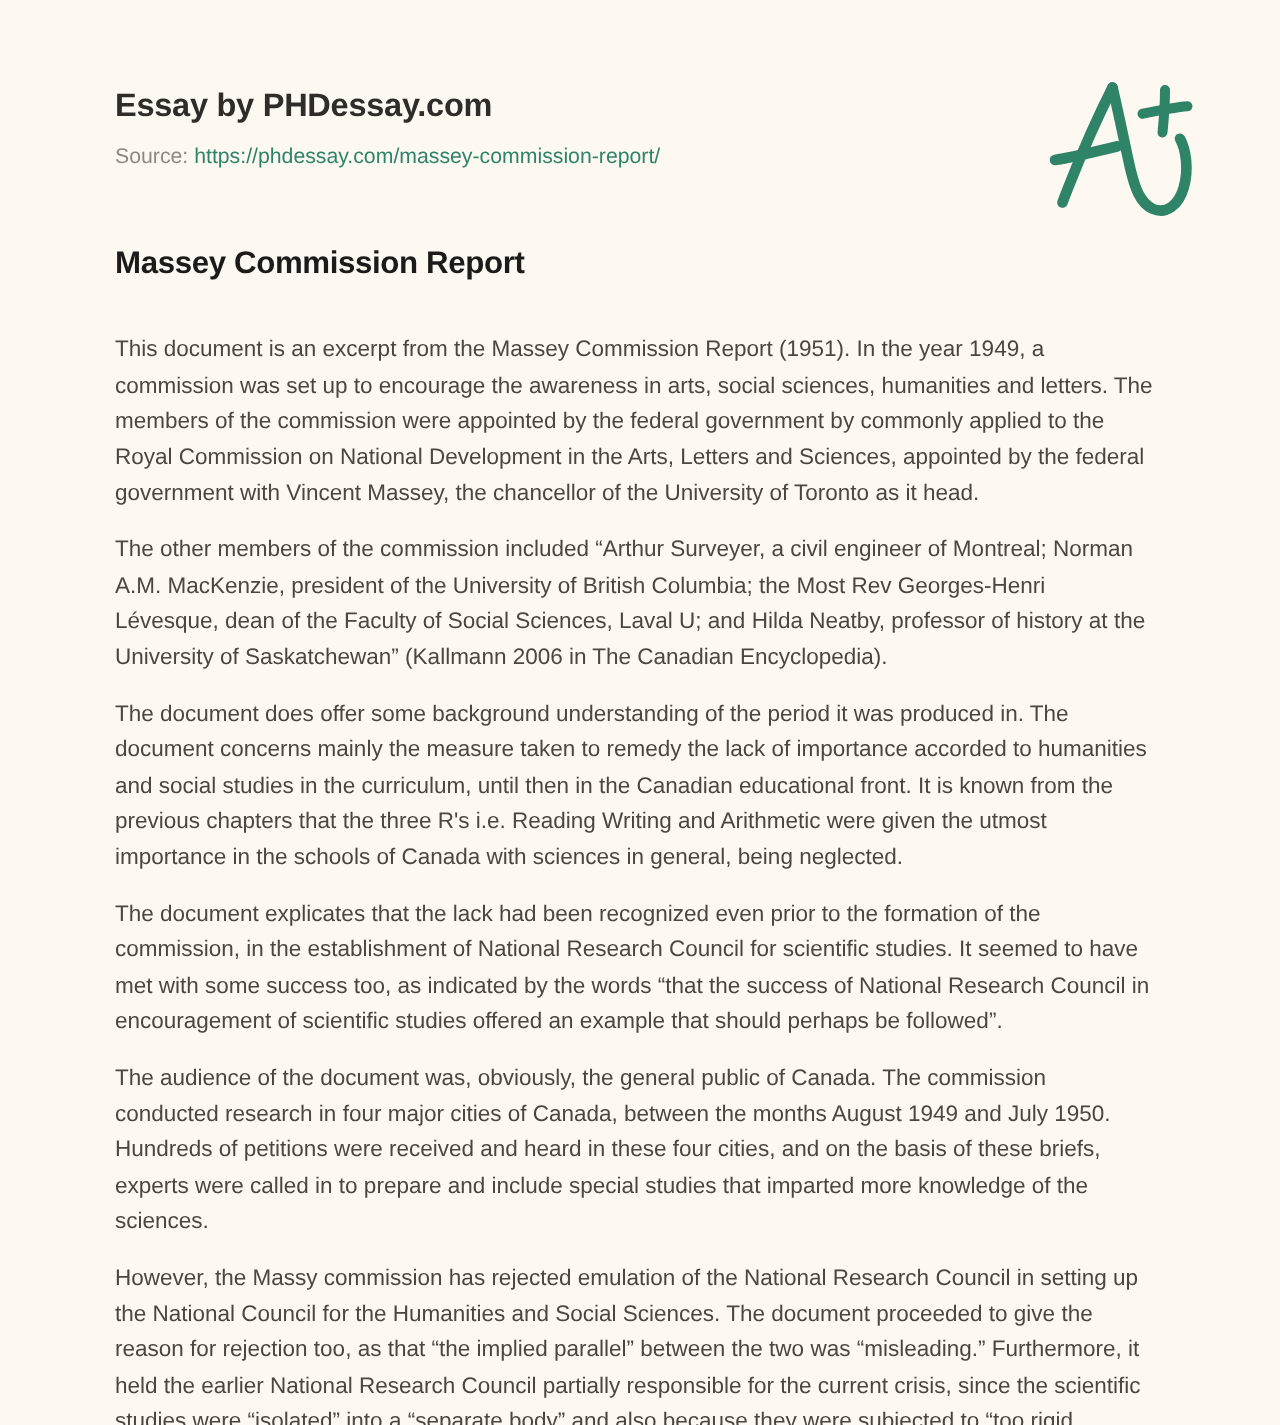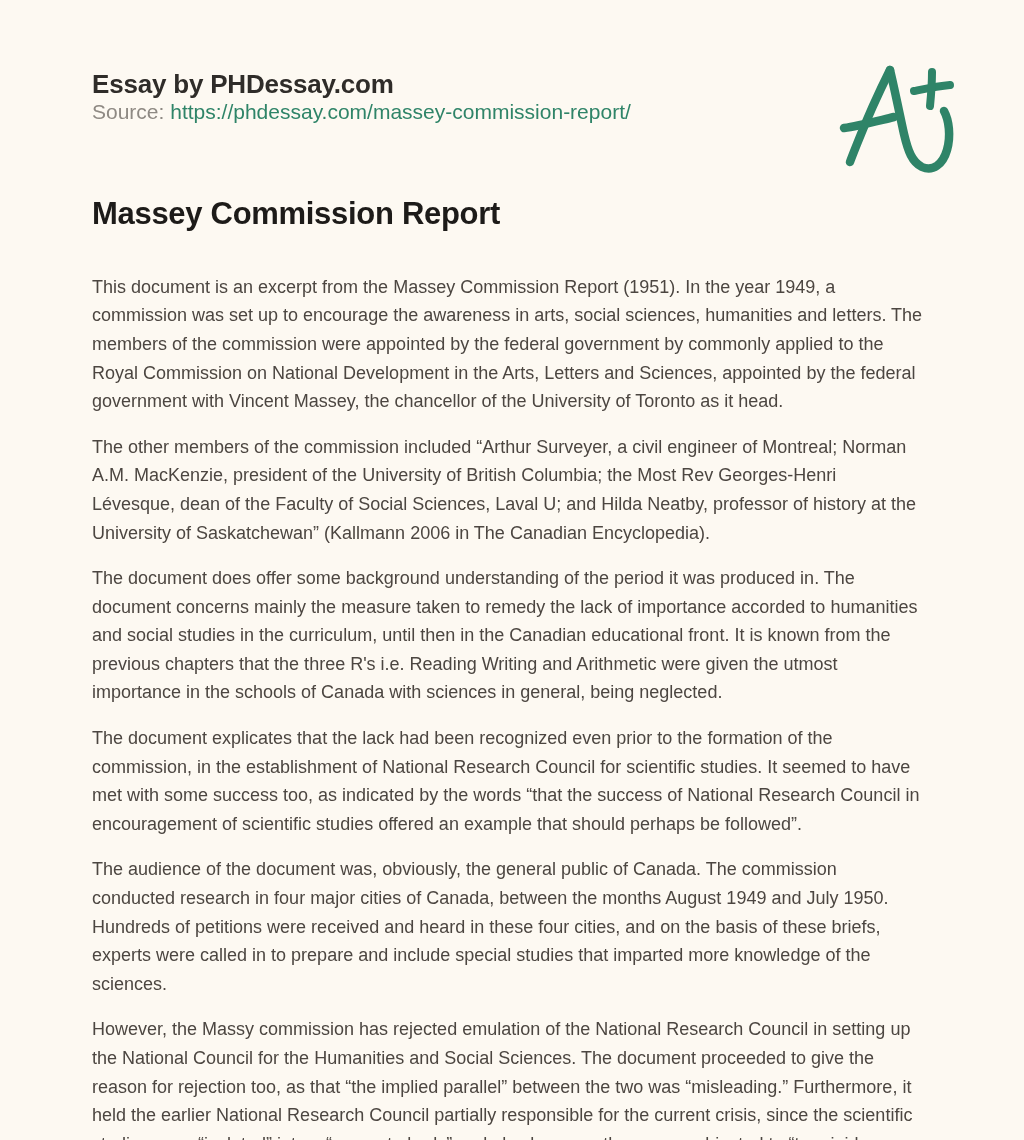--- a/index.html
+++ b/index.html
@@ -43,21 +43,22 @@
     font-size: 26px;
     font-weight: bold;
     color: #2f2c29;
     letter-spacing: -0.2px;
     line-height: 1.1;
     margin: 0;
     white-space: nowrap;
   }
 
   .source-line {
-    font-size: 21px;
+    margin-top: 16px;
+    font-size: 17px;
     line-height: 1.2;
     white-space: nowrap;
   }
 
   .source-label {
     color: #8e8983;
   }
 
   .source-url {
     color: #2f8468;
@@ -78,21 +79,21 @@
   .article {
     position: absolute;
     left: 0;
     top: 195px;
     width: 1024px;
   }
 
   .doc-title {
     margin: 0;
     padding: 0 92px;
-    font-size: 31px;
+    font-size: 25px;
     font-weight: bold;
     color: #1d1b19;
     letter-spacing: -0.3px;
     line-height: 1.25;
   }
 
   .body-copy {
     padding: 0 92px 0 92px;
     margin-top: 39px;
     width: 1024px;

